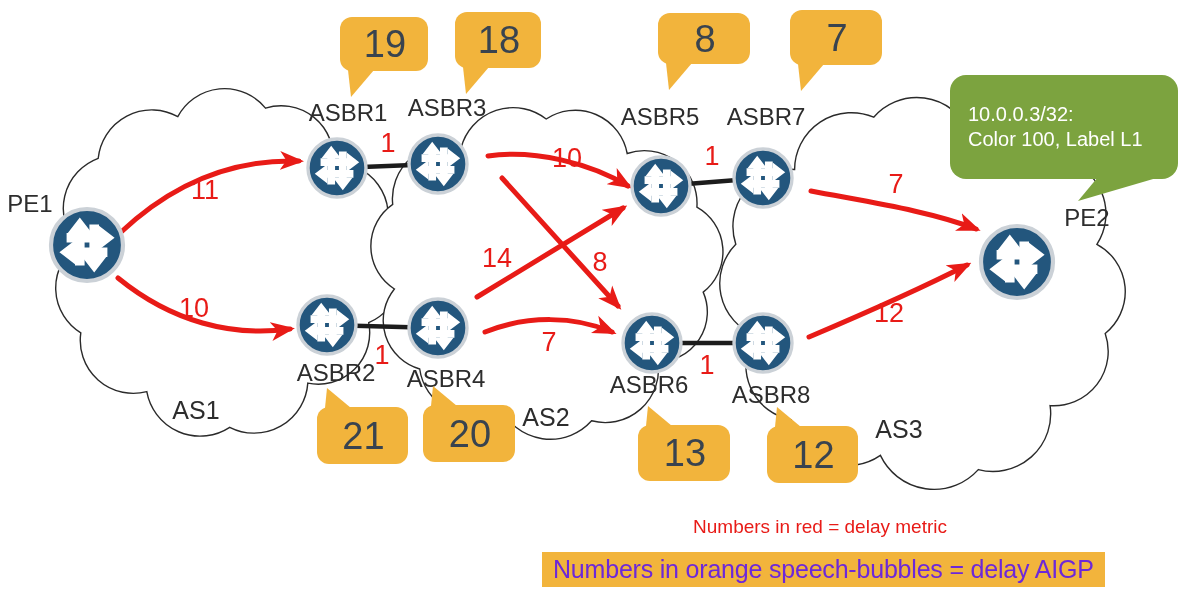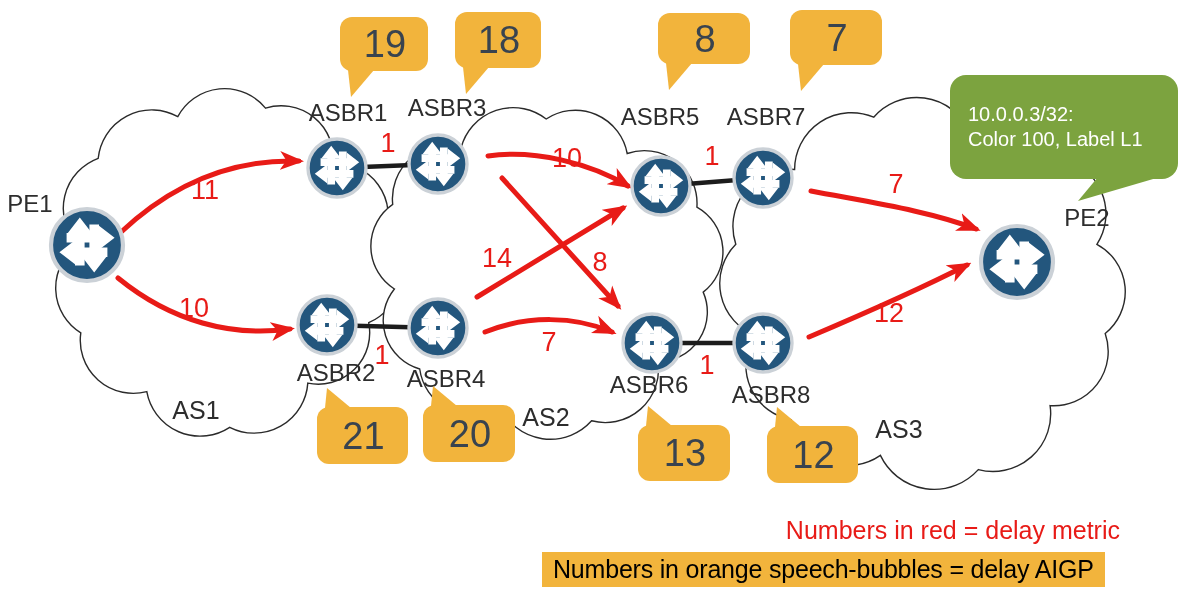--- a/index.html
+++ b/index.html
@@ -2,26 +2,26 @@
 <html><head>
 <meta charset="utf-8">
 <style>
   html,body{margin:0;padding:0;background:#ffffff;}
   .canvas{
     position:relative;width:1200px;height:595px;background:#ffffff;overflow:hidden;
     font-family:"Liberation Sans",sans-serif;
   }
   .canvas svg{position:absolute;left:0;top:0;font-family:"Liberation Sans",sans-serif;}
   .legend-red{
-    position:absolute;left:520px;top:516px;width:600px;text-align:right;
-    font-size:25px;color:#E81B17;white-space:nowrap;
+    position:absolute;left:520px;top:516px;width:600px;text-align:center;
+    font-size:19px;color:#E81B17;white-space:nowrap;
   }
   .legend-aigp{
     position:absolute;left:542px;top:552px;display:inline-block;background:#F2B43C;
-    color:#000000;font-size:25px;padding:3px 11px;letter-spacing:-0.2px;white-space:nowrap;
+    color:#6d28d9;font-size:25px;padding:3px 11px;letter-spacing:-0.2px;white-space:nowrap;
   }
 </style>
 </head>
 <body>
 
 <div class="canvas">
   <svg id="topo" width="1200" height="595" viewBox="0 0 1200 595">
       <defs>
         <marker id="redhead" viewBox="0 0 12 10" refX="9.5" refY="5" markerWidth="24" markerHeight="20" markerUnits="userSpaceOnUse" orient="auto">
           <path d="M 0 0.3 L 12 5 L 0 9.7 L 3.2 5 Z" fill="#E81B17"></path>

